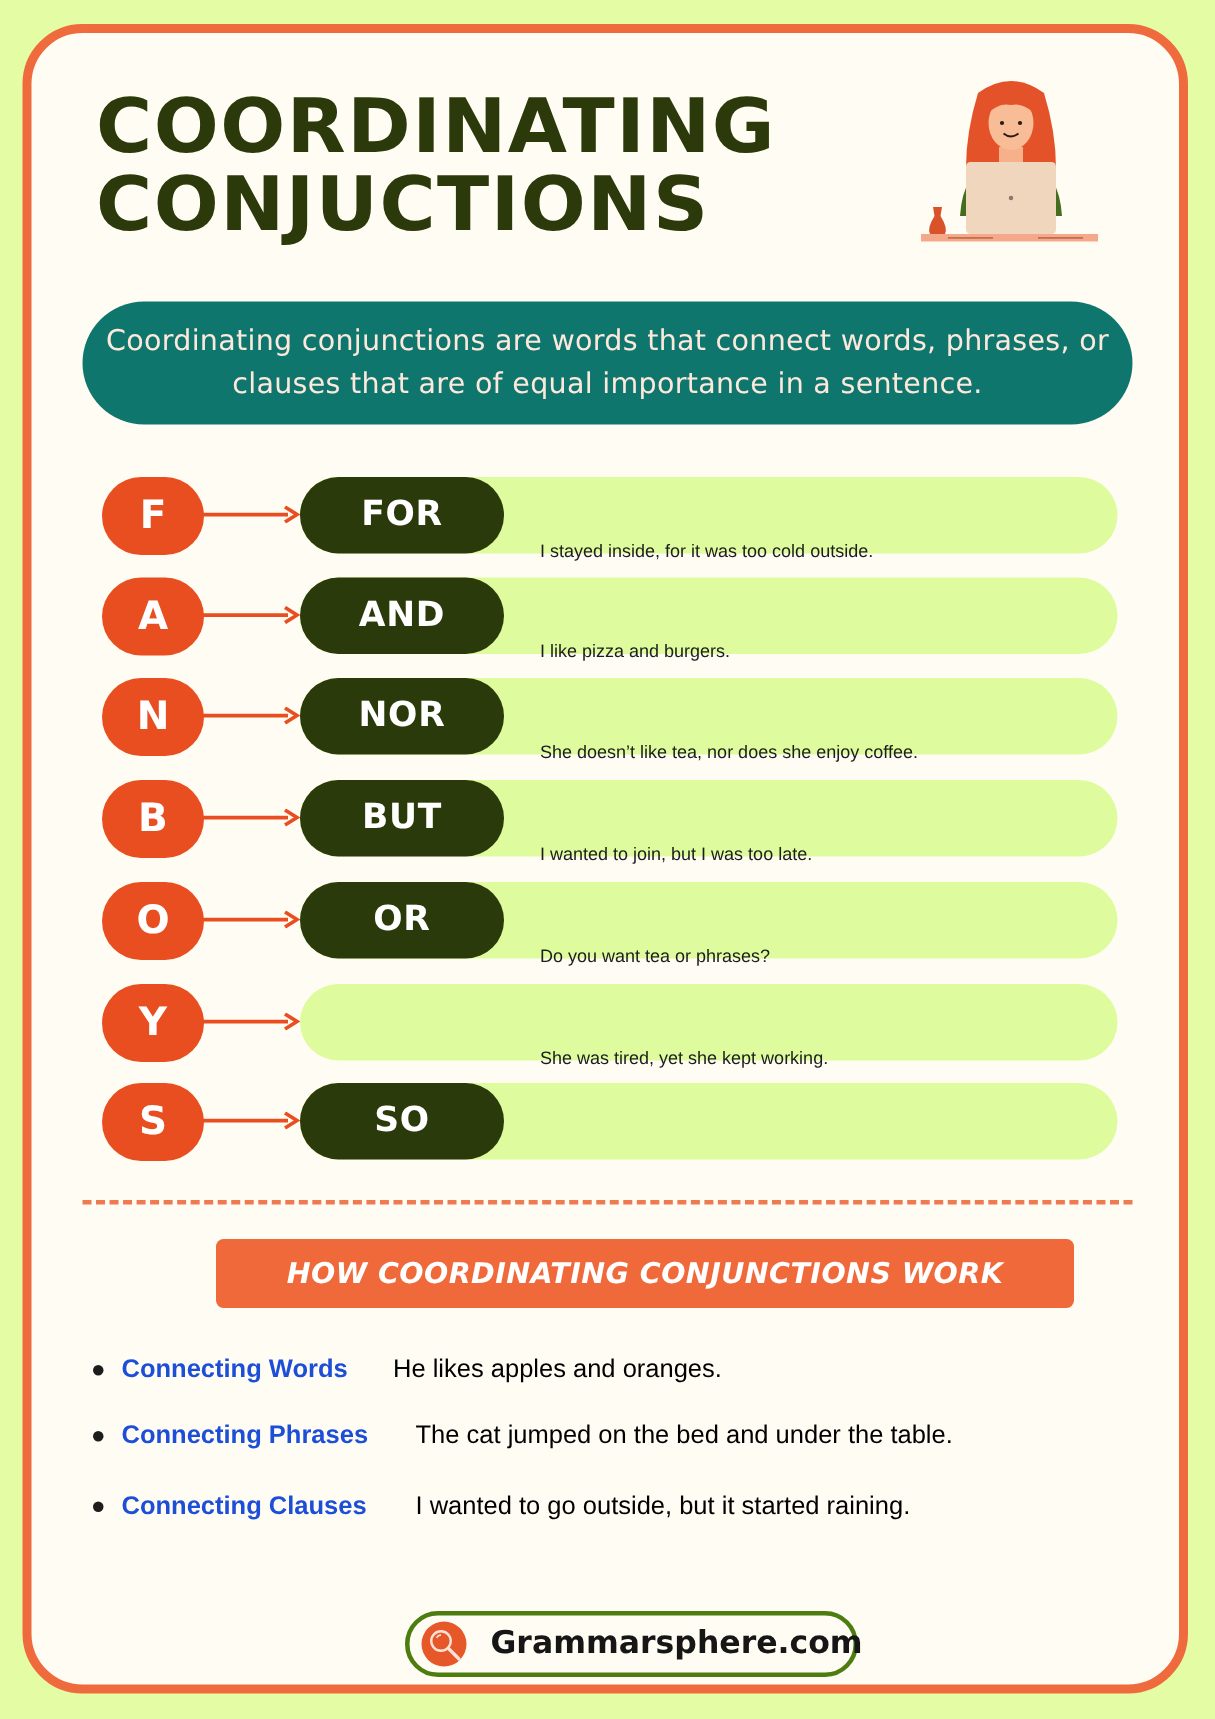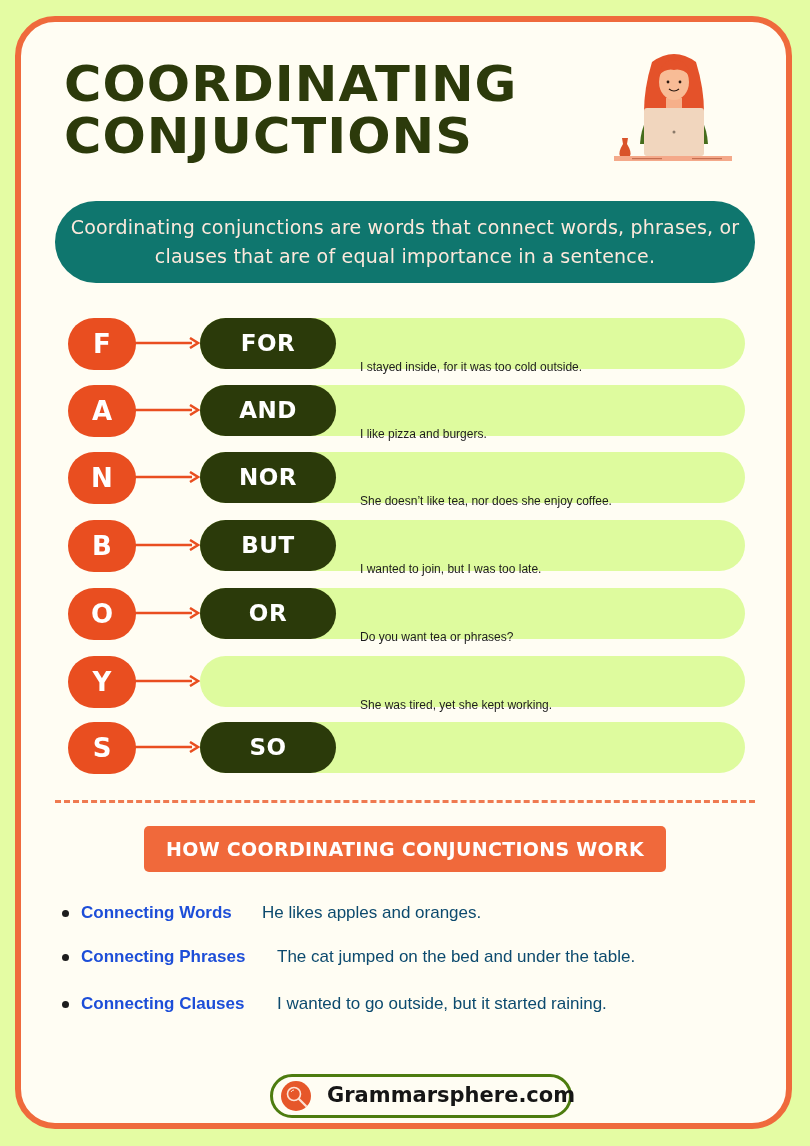--- a/index.html
+++ b/index.html
@@ -114,30 +114,31 @@
   .divider {
     position: absolute;
     left: 55px; top: 800px;
     width: 700px; height: 3px;
     border-top: 3px dashed #ef7a50;
   }
 
   .section-heading {
     position: absolute;
     left: 144px; top: 826px;
-    width: 522px; height: 46px;
+    width: 572px; height: 46px;
     background: #f0693b;
     border-radius: 5px;
     color: #ffffff;
     font-weight: bold;
     font-family: "DejaVu Sans", sans-serif;
     font-size: 19px;
     text-align: center;
     line-height: 46px;
     letter-spacing: 0.3px;
+    font-style: italic;
   }
 
   .usage {
     position: absolute;
     left: 62px; top: 890px;
     width: 700px;
   }
   .usage-item {
     position: absolute;
     left: 0;
@@ -148,21 +149,21 @@
     color: #1d1d1d;
   }
   .bullet {
     display: inline-block;
     width: 7px; height: 7px;
     border-radius: 50%;
     background: #1d1d1d;
     margin-right: 12px;
   }
   .usage-term { font-weight: bold; color: #1d4ed8; }
-  .usage-example { color: #0c4a6e; }
+  .usage-example { color: #000000; }
 
   .brand {
     position: absolute;
     left: 270px; top: 1074px;
     width: 302px; height: 44px;
     border: 3px solid #4d7c0f;
     border-radius: 22px;
     background: #fffdf3;
   }
   .brand-icon {

